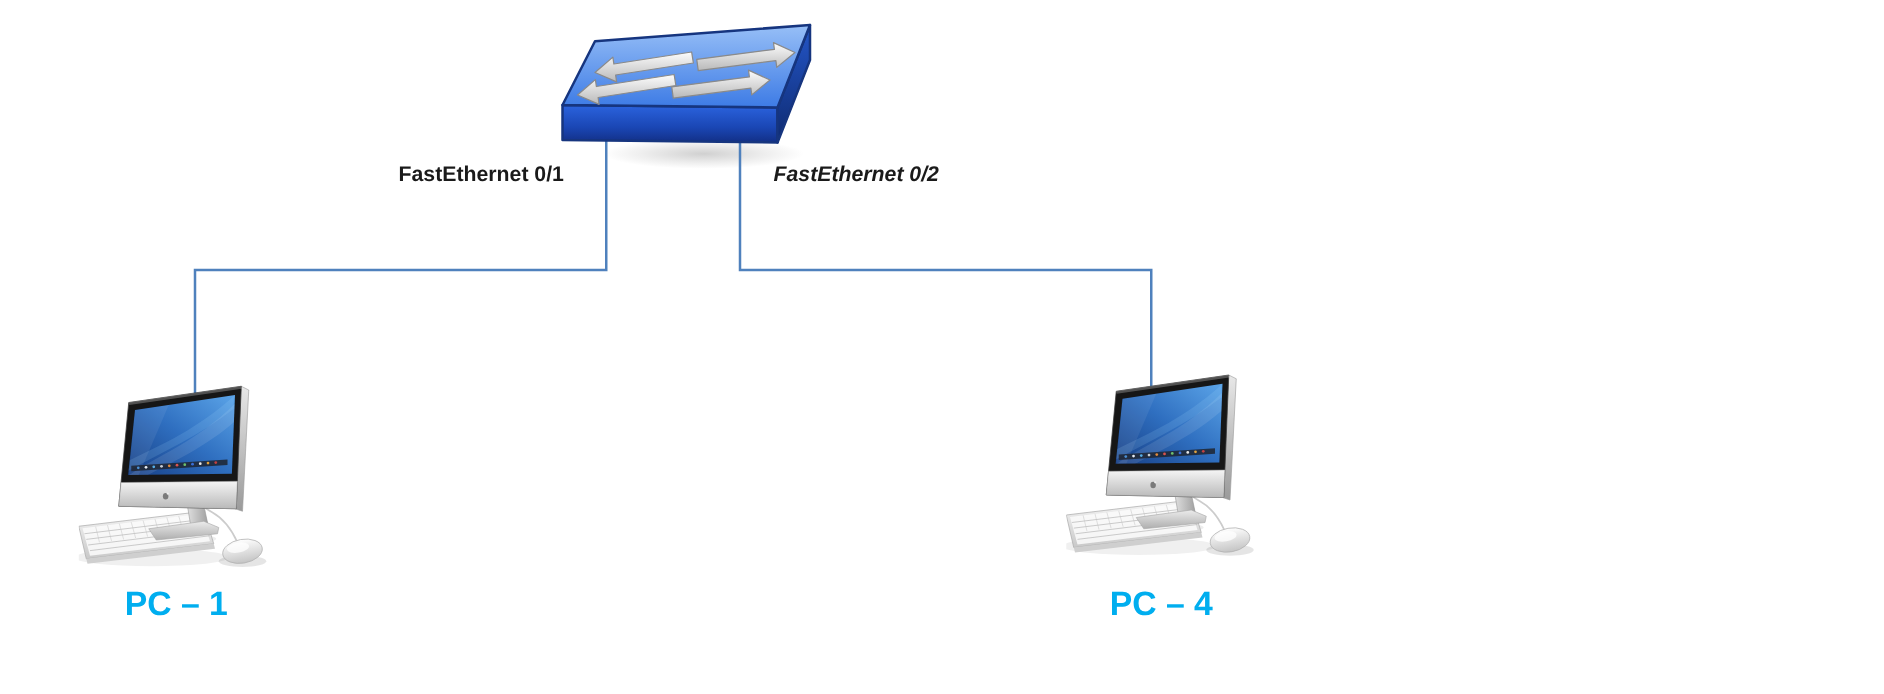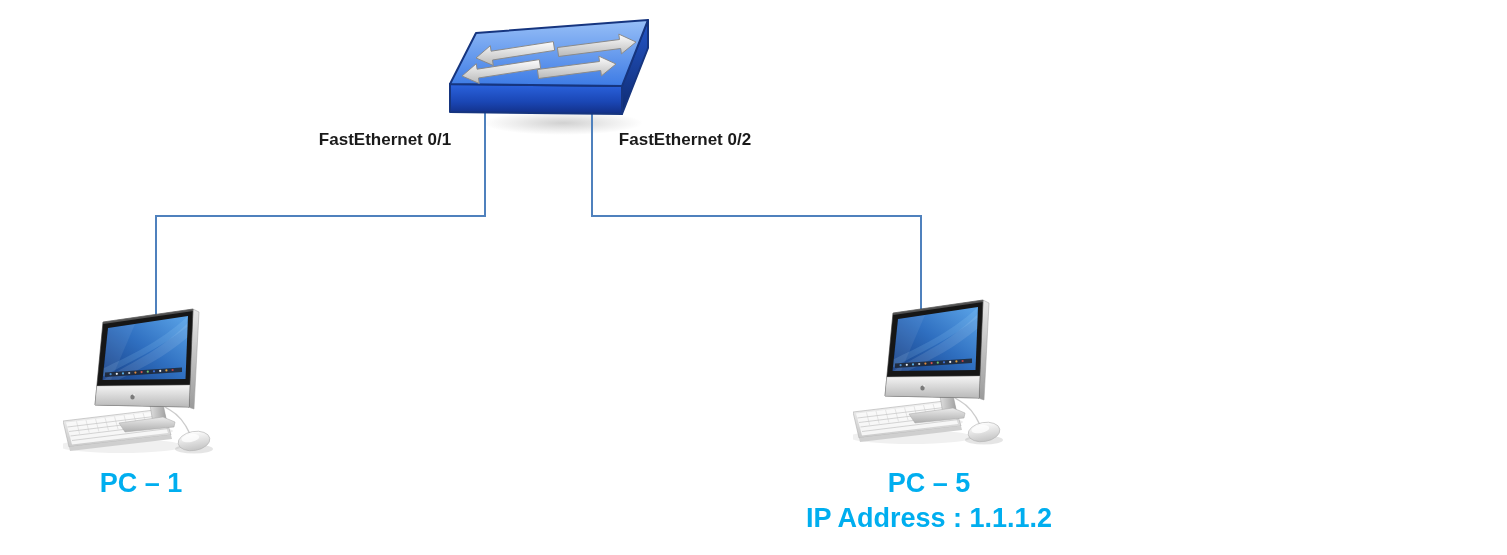--- a/index.html
+++ b/index.html
@@ -19,21 +19,21 @@
   .port-label{
     position:absolute;
     width:200px;
     text-align:center;
     font-size:17px;
     font-weight:bold;
     color:#1a1a1a;
     letter-spacing:0px;
   }
   .fe1{left:285px;top:130px;}
-  .fe2{left:585px;top:130px;}
+  .fe2{left:585px;top:130px;font-style:italic;}
   .pc-label{
     position:absolute;
     text-align:center;
     font-size:27px;
     font-weight:bold;
     line-height:35px;
     color:#00aeef;
   }
   .pc1l{left:0px;top:466px;width:282px;}
   .pc2l{left:780px;top:466px;width:298px;}
@@ -200,17 +200,16 @@
     <use href="#imac"></use>
   </svg>
   <svg class="pc-svg pc2" viewBox="0 0 210 160">
     <use href="#imac"></use>
   </svg>
 
   <div class="pc-label pc1l" style="color: rgb(0, 174, 239);">
     <div>PC – 1</div>
   </div>
   <div class="pc-label pc2l" style="color: rgb(0, 174, 239);">
-    <div>PC – 5</div>
-    <div>IP Address : 1.1.1.2</div>
+    <div>PC – 4</div>
   </div>
 
 </div>
 
 </body></html>

